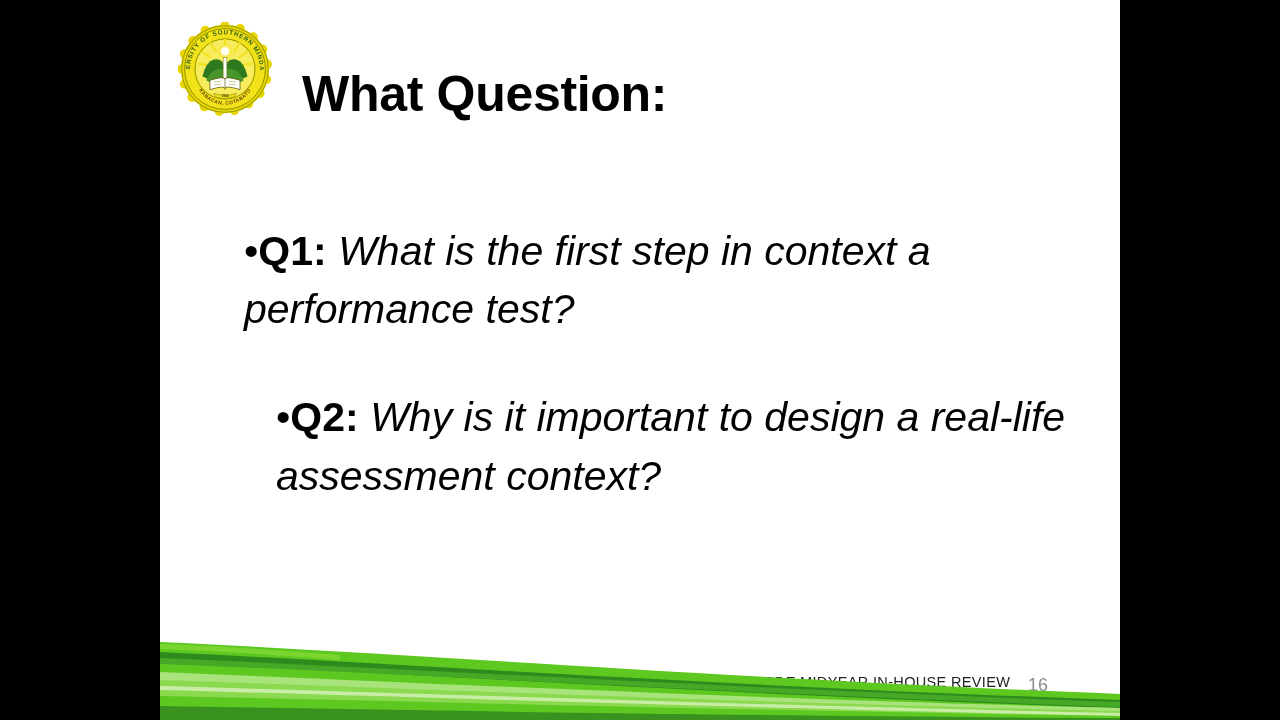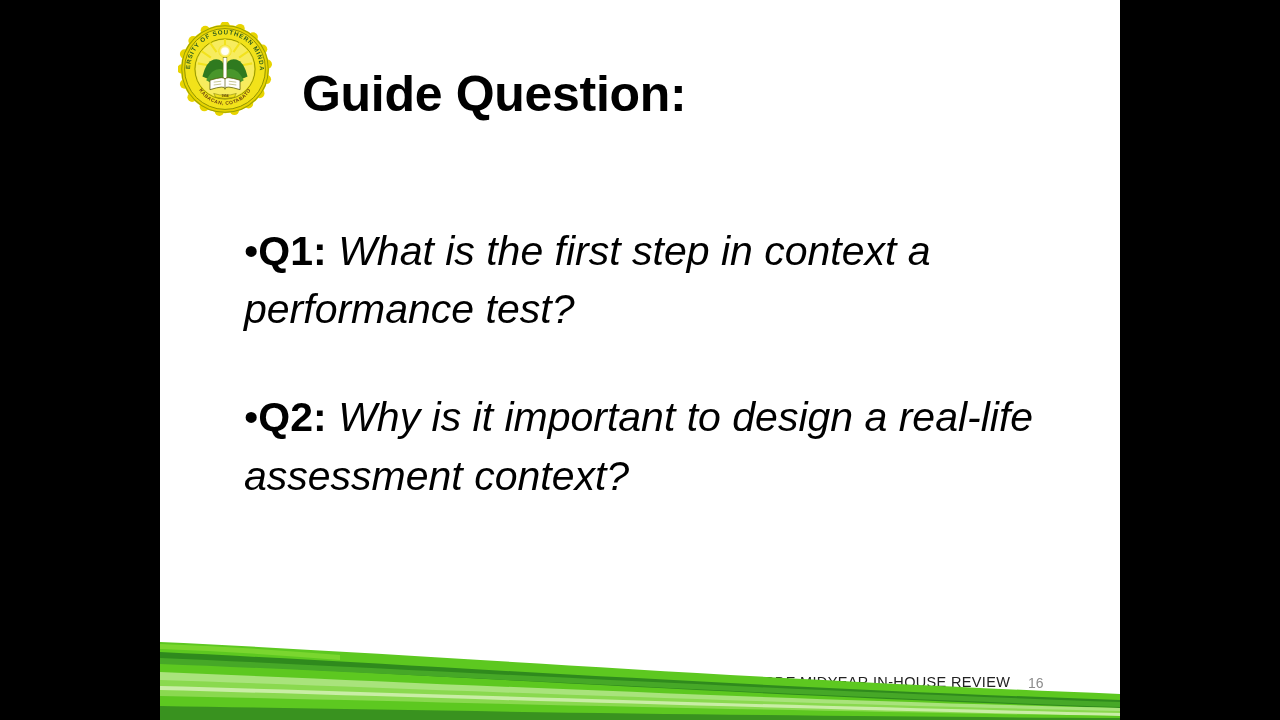--- a/index.html
+++ b/index.html
@@ -58,21 +58,21 @@
   #body {
     position:absolute;
     left:84px; top:222px;
     width:840px;
   }
   .bullet-block {
     font-size:41px;
     line-height:1.42;
     color:#000000;
   }
-  .bullet-block + .bullet-block { margin-top:50px; }
+  .bullet-block + .bullet-block { margin-top:50px;margin-left:32px; }
 
   .bullet-mark {
     font-style:normal;
     font-weight:normal;
   }
   .bullet-label {
     font-style:normal;
     font-weight:bold;
   }
   .bullet-text {
@@ -91,21 +91,21 @@
     position:absolute;
     left:604px; top:0;
     font-size:14.5px;
     color:#222222;
     letter-spacing:0.35px;
     white-space:nowrap;
   }
   #footer-page {
     position:absolute;
     left:868px; top:1px;
-    font-size:14px;
+    font-size:18px;
     color:#8c8c8c;
     white-space:nowrap;
   }
 
   
   #wave {
     position:absolute;
     left:0; bottom:0;
     width:960px; height:92px;
     pointer-events:none;
@@ -201,21 +201,21 @@
               <line x1="54" y1="66" x2="62" y2="67"></line>
             </g>
           </g>
 
           <path d="M38 76 q12 4 24 0 l-2 4 q-10 3 -20 0 z" fill="#f2e21a" stroke="#6b6b00" stroke-width="0.5"></path>
           <text x="50" y="79.6" font-family="'Liberation Sans', sans-serif" font-size="3.4" font-weight="bold" fill="#5a3a00" text-anchor="middle">1954</text>
         </g>
       </svg>
     </div>
 
-    <div id="title">Guide Question:</div>
+    <div id="title">What Question:</div>
 
     <div id="body">
 
       <div class="bullet-block">
         <span class="bullet-mark">•</span><span class="bullet-label">Q1:</span>
         <span class="bullet-text">What is the first step in context a performance test?</span>
       </div>
 
       <div class="bullet-block">
         <span class="bullet-mark">•</span><span class="bullet-label">Q2:</span>

